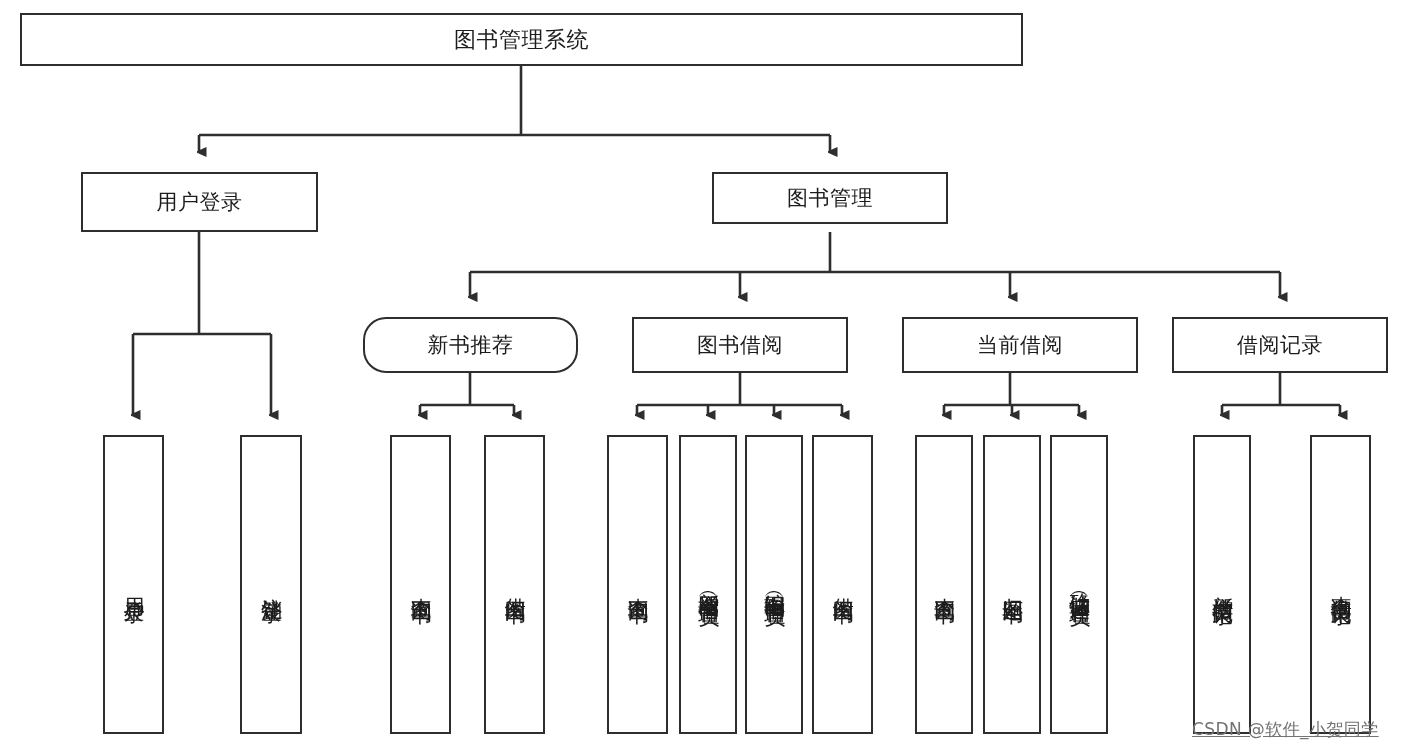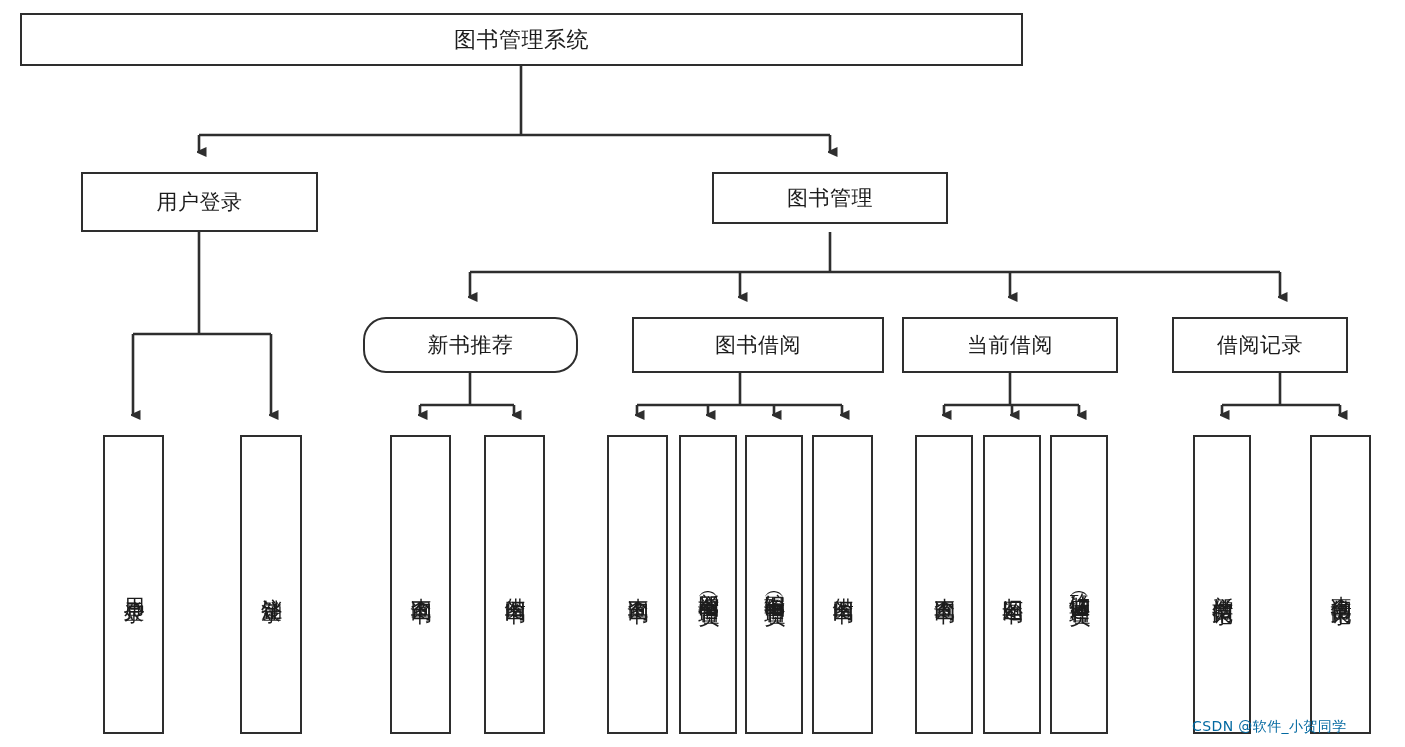--- a/index.html
+++ b/index.html
@@ -53,24 +53,25 @@
     text-orientation: upright;
     white-space: normal;
     font-size: 21px;
     line-height: 1.32;
     letter-spacing: 2px;
     max-height: 280px;
   }
   .node.root .label { font-size: 22px; }
   .watermark {
     position: absolute;
-    font-size: 14px;
-    color: #0369a1;
+    font-size: 17px;
+    color: #737373;
     white-space: nowrap;
     letter-spacing: 0.4px;
+    text-decoration: underline;
   }
 </style>
 </head>
 <body>
 
 <div id="diagram-root">
 
   <svg class="connectors" viewBox="0 0 1405 747" xmlns="http://www.w3.org/2000/svg">
     <defs>
       <marker id="arrow" markerWidth="10" markerHeight="10" refX="5" refY="7.5" orient="auto" markerUnits="userSpaceOnUse">
@@ -128,27 +129,27 @@
   <div class="node" style="left:81px; top:172px; width:237px; height:60px;">
     <span class="label">用户登录</span>
   </div>
   <div class="node" style="left:712px; top:172px; width:236px; height:52px;">
     <span class="label">图书管理</span>
   </div>
 
   <div class="node" style="left:363px; top:317px; width:215px; height:56px;border-radius:23px;">
     <span class="label">新书推荐</span>
   </div>
-  <div class="node" style="left:632px; top:317px; width:252px; height:56px;">
+  <div class="node" style="left:632px; top:317px; width:216px; height:56px;">
     <span class="label">图书借阅</span>
   </div>
-  <div class="node" style="left:902px; top:317px; width:216px; height:56px;">
+  <div class="node" style="left:902px; top:317px; width:236px; height:56px;">
     <span class="label">当前借阅</span>
   </div>
-  <div class="node" style="left:1172px; top:317px; width:176px; height:56px;">
+  <div class="node" style="left:1172px; top:317px; width:216px; height:56px;">
     <span class="label">借阅记录</span>
   </div>
 
   <div class="node vertical" style="left:103px; top:435px; width:61px; height:299px;">
     <span class="label">用户登录</span>
   </div>
   <div class="node vertical" style="left:240px; top:435px; width:62px; height:299px;">
     <span class="label">注销登录</span>
   </div>
   <div class="node vertical" style="left:390px; top:435px; width:61px; height:299px;">

